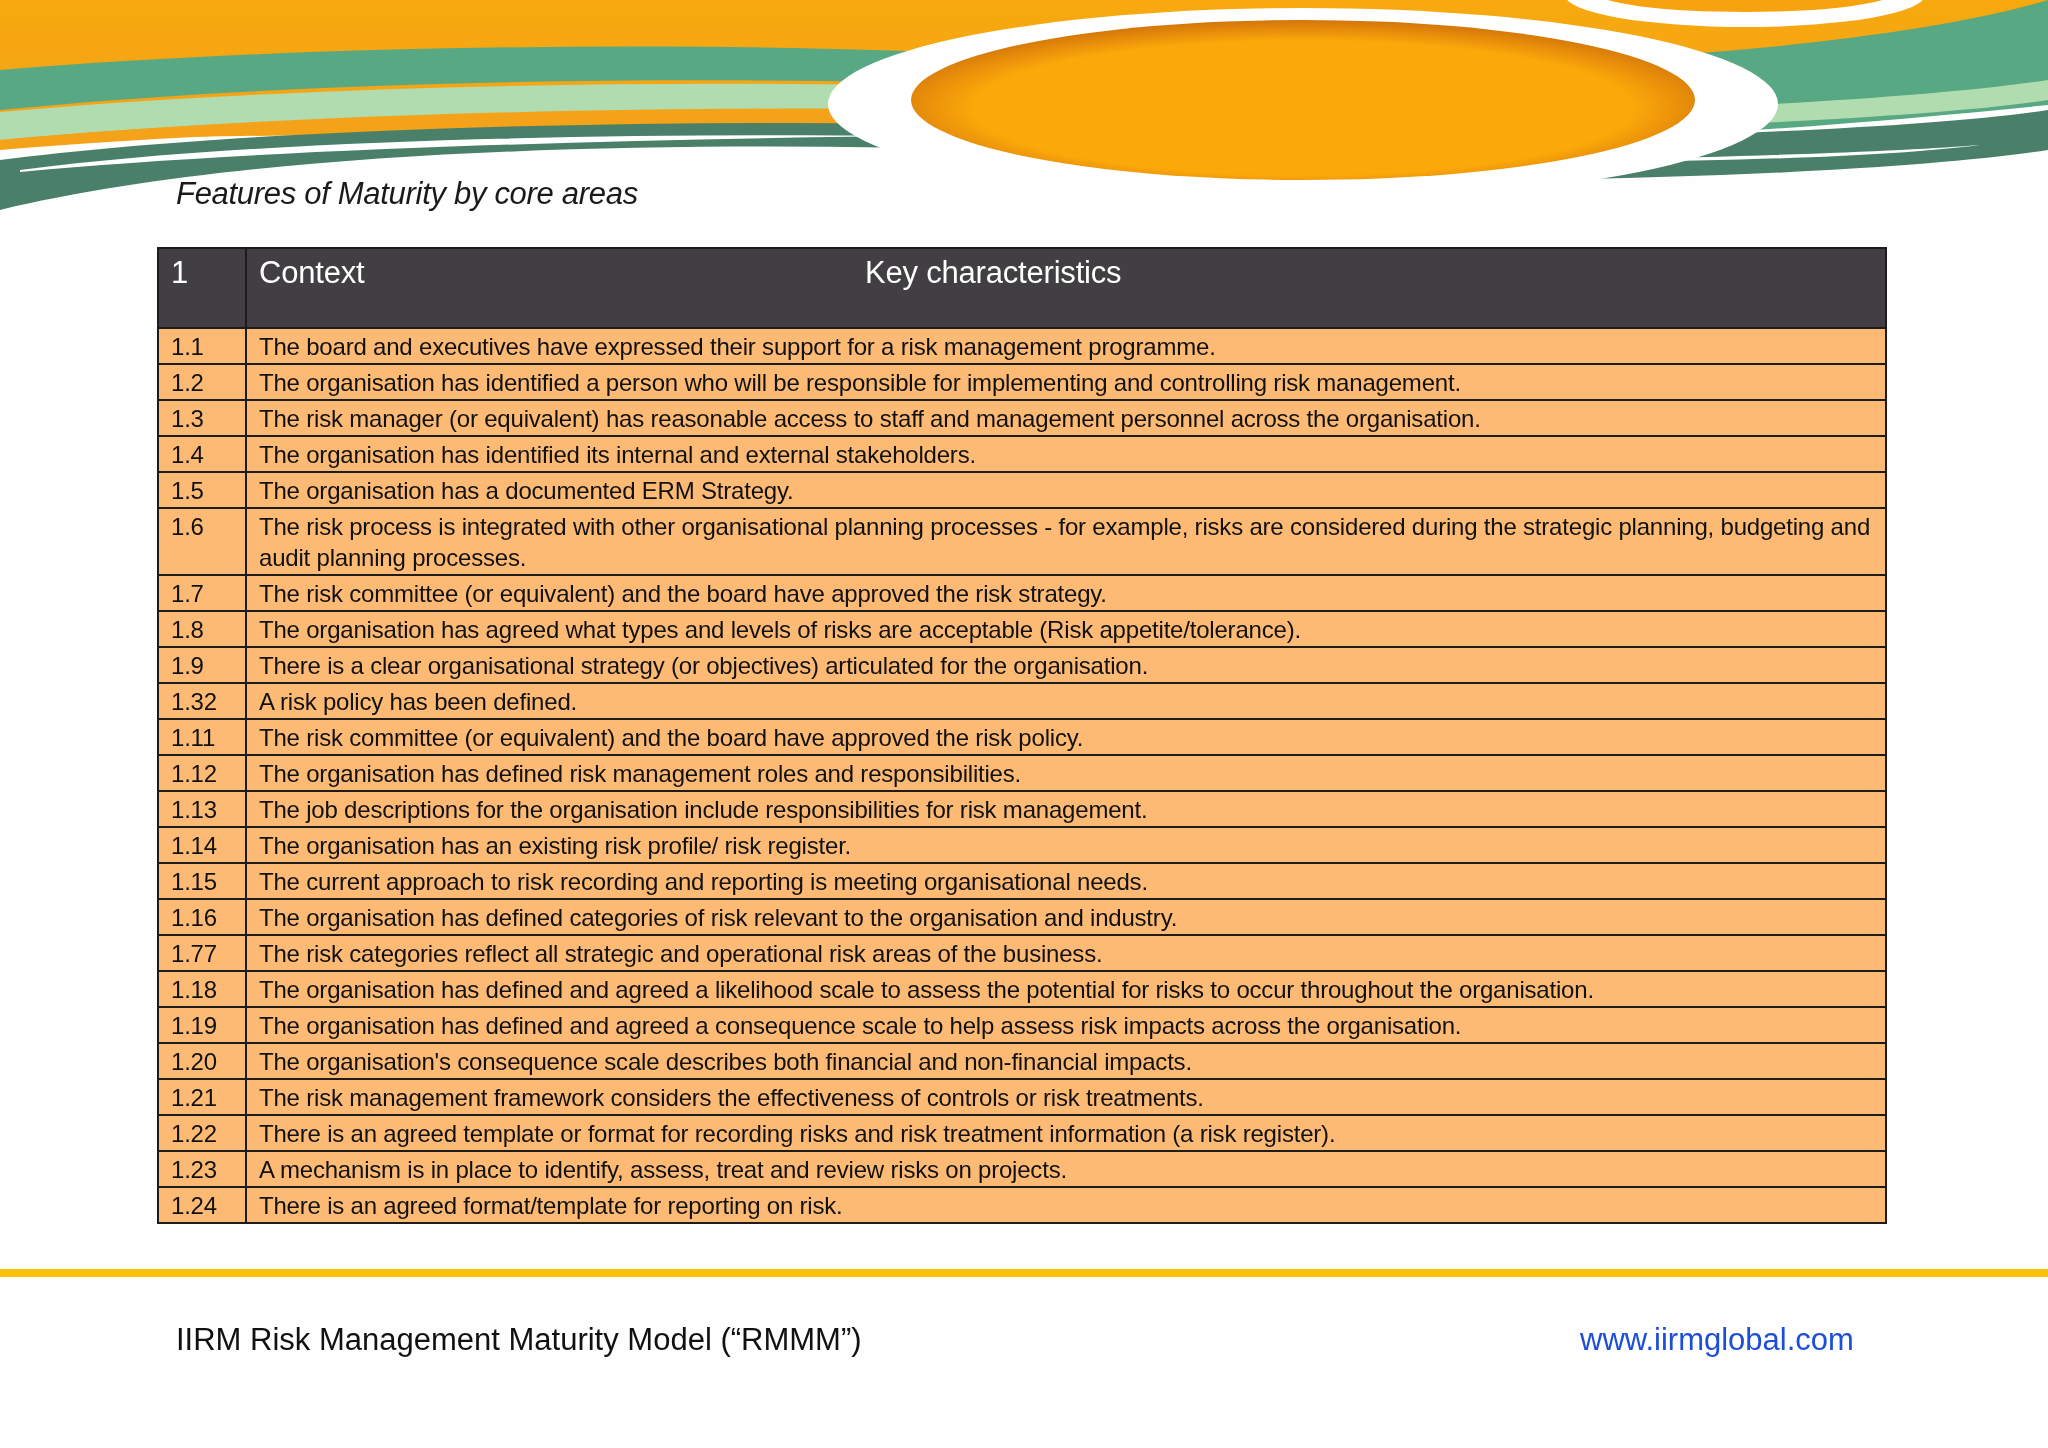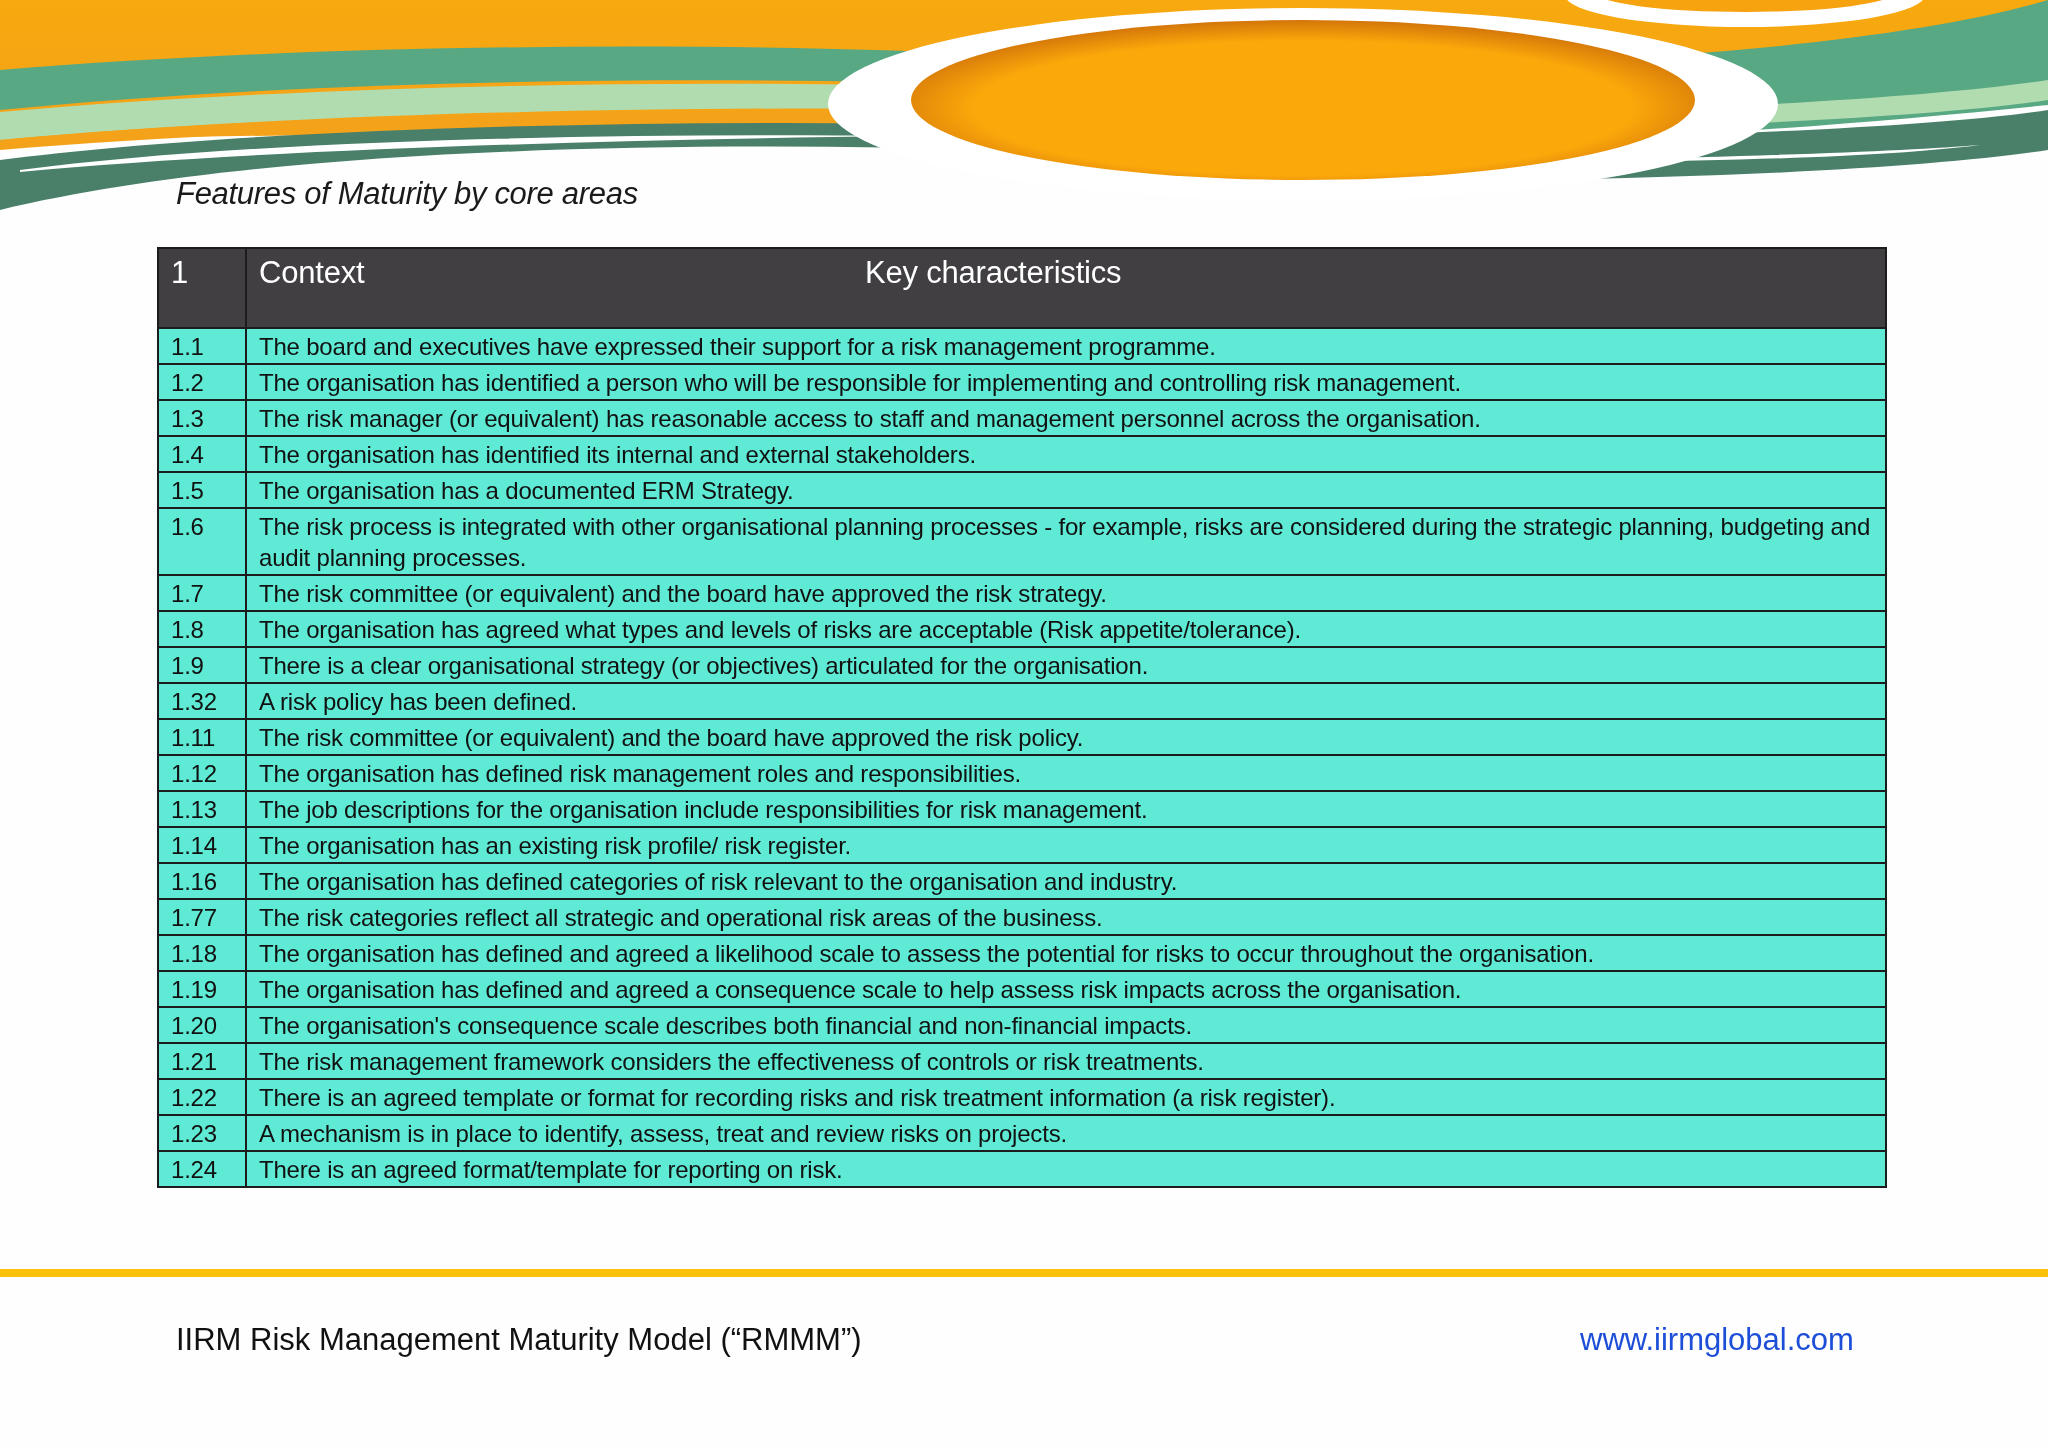--- a/index.html
+++ b/index.html
@@ -19,21 +19,21 @@
   }
   table.maturity th {
     background: #413f42; color: #fff; font-weight: normal; text-align: left;
     vertical-align: top; height: 72px; padding: 6px 12px 0 12px; font-size: 31px;
     border: 2px solid #1c1c1c;
   }
   table.maturity th.num { width: 62px; }
   .hdr-wrap { position: relative; }
   .hdr-key { position: absolute; left: 606px; top: 0; }
   table.maturity td {
-    background: #5eead4; border: 2px solid #1c1c1c; padding: 2px 12px 1px 12px;
+    background: #fdba74; border: 2px solid #1c1c1c; padding: 2px 12px 1px 12px;
     height: 28px; line-height: 31px; vertical-align: top;
   }
   table.maturity td.num { width: 62px; }
   .footer-rule {
     position: absolute; left: 0; top: 1269px; width: 2048px; height: 8px;
     background: #fbc10a;
   }
   .footer-left { position: absolute; left: 176px; top: 1322px; font-size: 31px; color: #111; text-align: center; }
   .footer-right { position: absolute; left: 1580px; top: 1322px; font-size: 31px; color: #1d4ed8; }
 </style>
@@ -138,20 +138,24 @@
       </tr>
     <tr>
         <td class="num">1.13</td>
         <td>The job descriptions for the organisation include responsibilities for risk management.</td>
       </tr>
     <tr>
         <td class="num">1.14</td>
         <td>The organisation has an existing risk profile/ risk register.</td>
       </tr>
     <tr>
+        <td class="num">1.15</td>
+        <td>The current approach to risk recording and reporting is meeting organisational needs.</td>
+      </tr>
+    <tr>
         <td class="num">1.16</td>
         <td>The organisation has defined categories of risk relevant to the organisation and industry.</td>
       </tr>
     <tr>
         <td class="num">1.77</td>
         <td>The risk categories reflect all strategic and operational risk areas of the business.</td>
       </tr>
     <tr>
         <td class="num">1.18</td>
         <td>The organisation has defined and agreed a likelihood scale to assess the potential for risks to occur throughout the organisation.</td>

